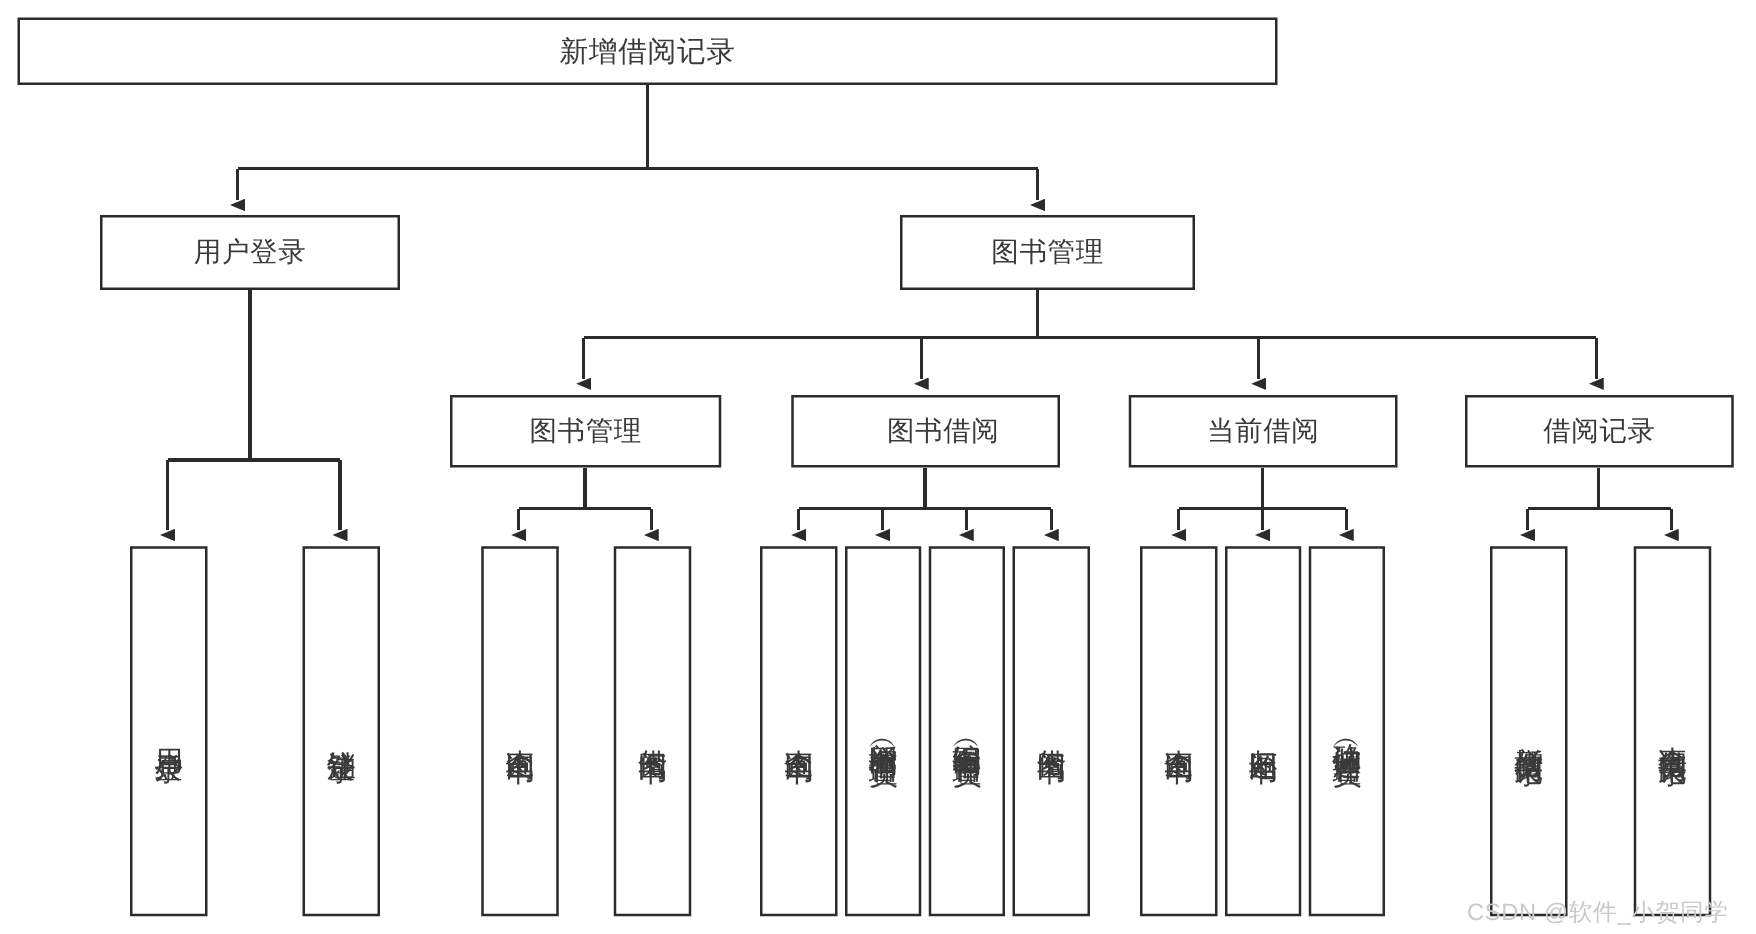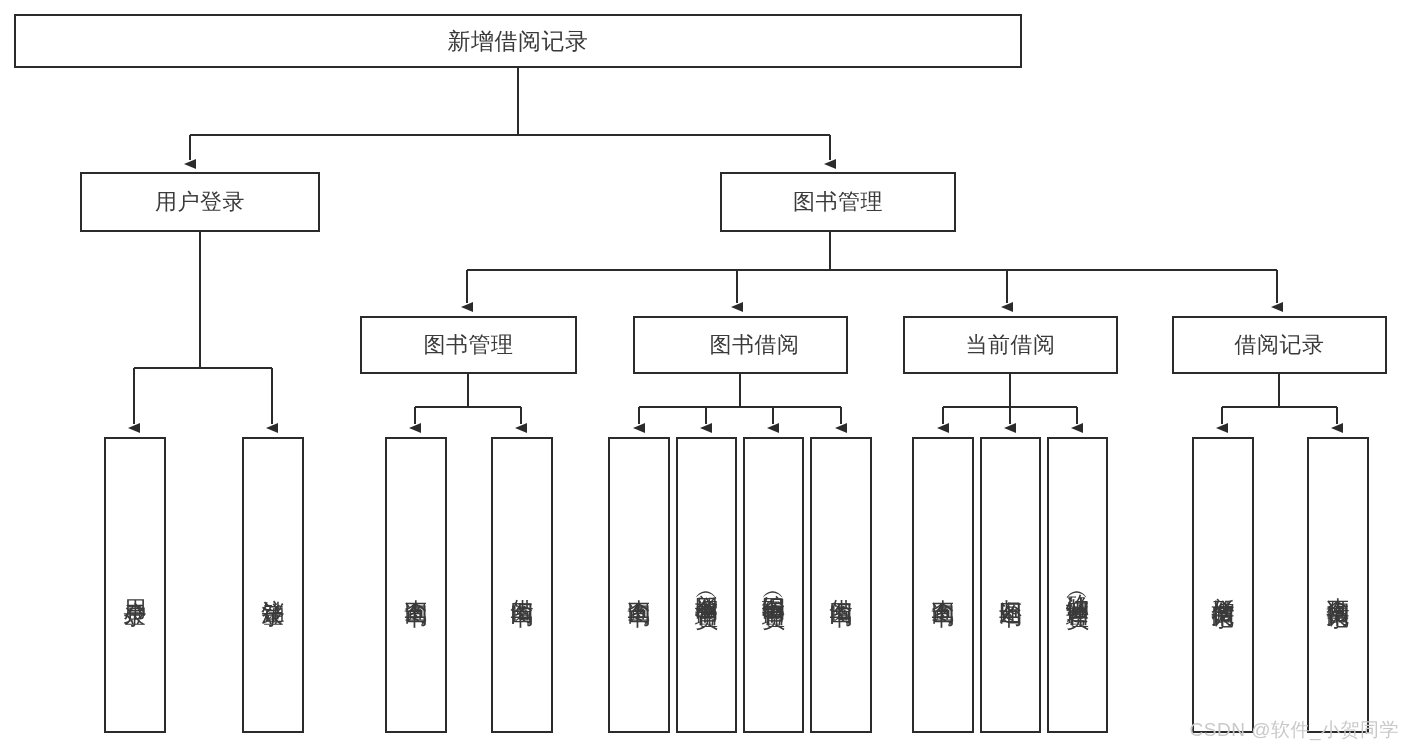--- a/index.html
+++ b/index.html
@@ -55,21 +55,21 @@
     writing-mode: vertical-rl;
     text-orientation: upright;
     font-size: 23px;
     line-height: 1.18;
     letter-spacing: 2px;
     white-space: normal;
     max-height: 284px;
   }
   .watermark {
     position: absolute;
-    right: 6px;
+    right: 22px;
     bottom: 4px;
     font-size: 19px;
     color: #c9c9c9;
     letter-spacing: 0.5px;
     white-space: nowrap;
     pointer-events: none;
   }
 </style>
 </head>
 <body>

